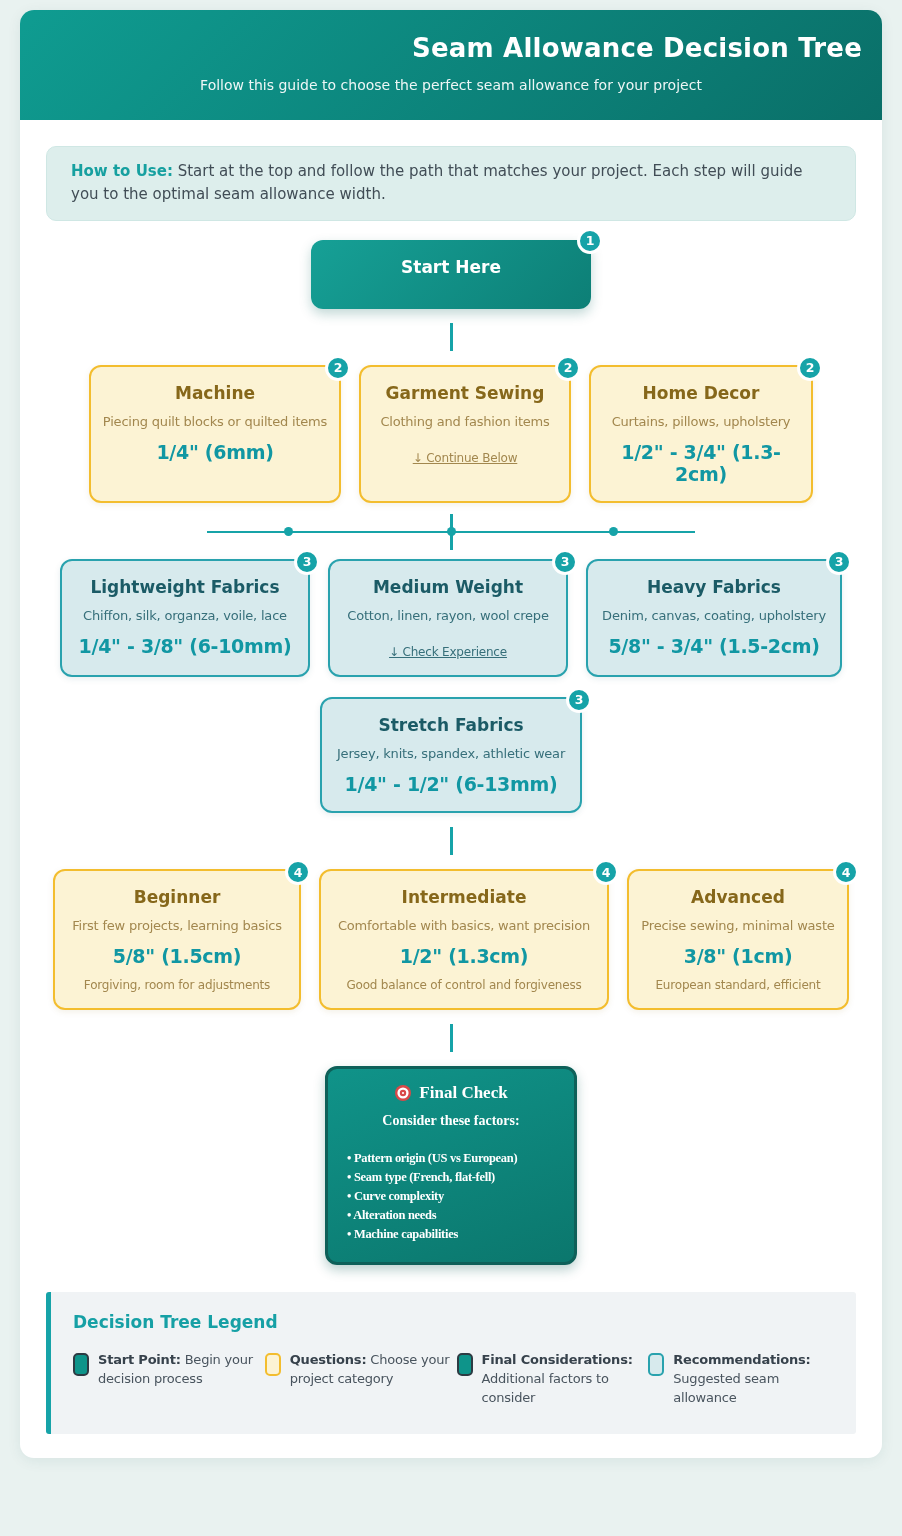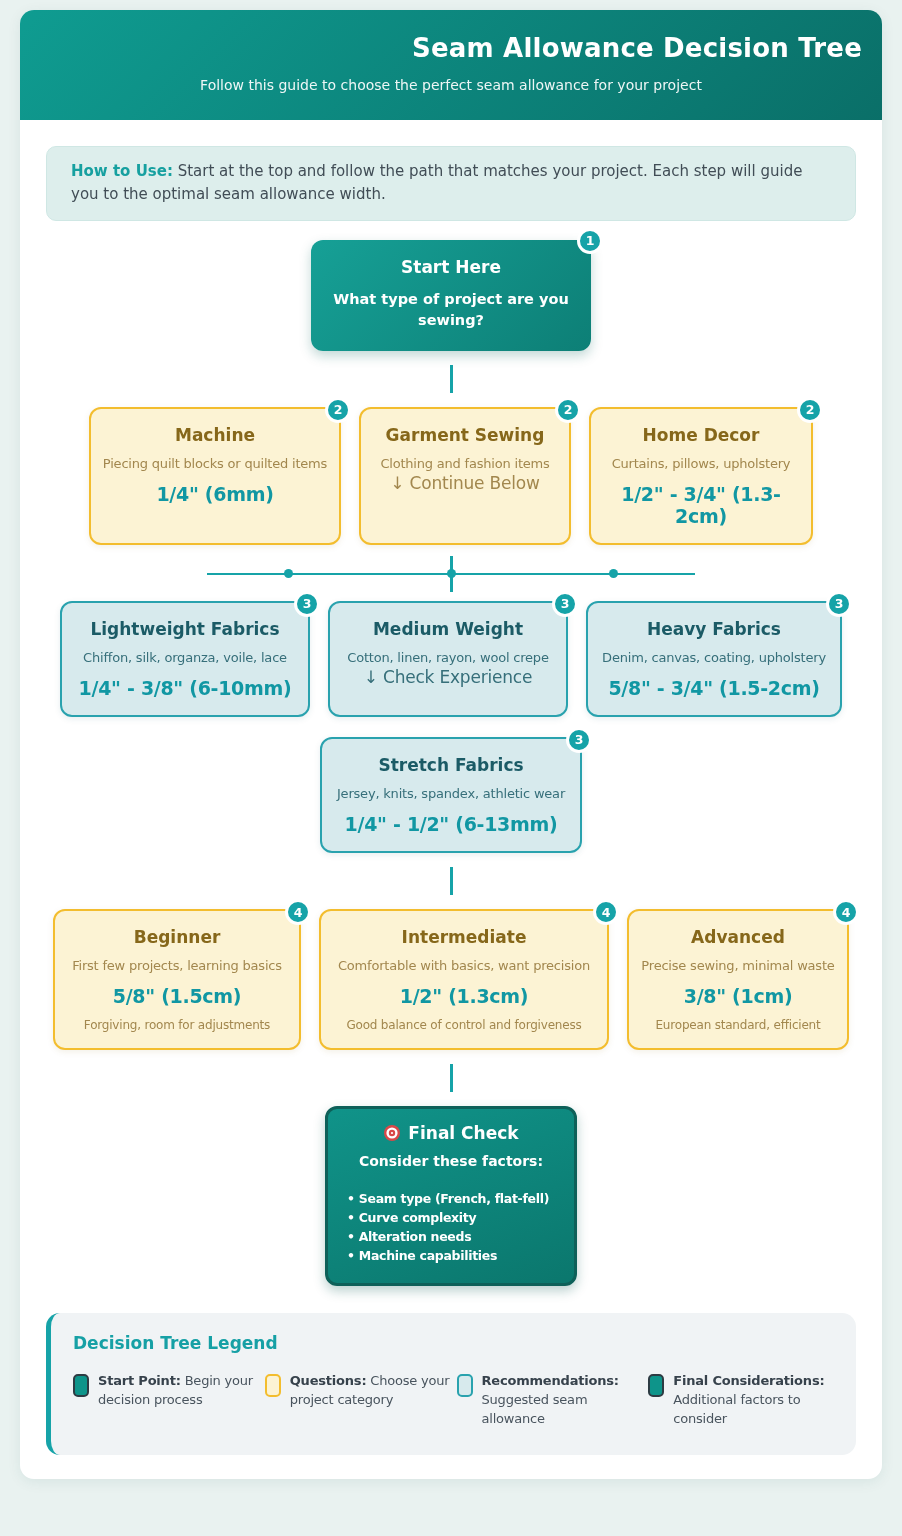--- a/index.html
+++ b/index.html
@@ -32,21 +32,21 @@
                 padding: 17px 22px 20px; box-shadow: 0 5px 12px rgba(10,100,90,.25); }
   .start-node h2 { font-size: 17px; margin-bottom: 12px; }
   .start-node p { font-size: 14.5px; font-weight: bold; line-height: 1.45; }
 
   .vline { width: 3px; background: #16a3a8; margin: 14px auto; height: 28px; }
 
   .row { display: flex; justify-content: center; gap: 18px; }
   .row .node { padding: 16px 10px; }
   .node h3 { font-size: 17px; margin-bottom: 10px; }
   .desc { font-size: 13px; letter-spacing: -.2px; line-height: 1.4; }
-  .follow { font-size: 17px; letter-spacing: -.2px; margin-top: 0; }
+  .follow { font-size: 12px; letter-spacing: -.2px; margin-top: 20px; text-decoration: underline; }
   .value { font-size: 19px; font-weight: bold; color: #1197a3; letter-spacing: -.3px; margin-top: 10px; }
   .footnote { font-size: 12px; letter-spacing: -.2px; margin-top: 11px; }
 
   .q-node { background: #fcf3d4; border: 2px solid #f3bd2e; box-shadow: 0 2px 6px rgba(140,110,20,.10); }
   .q-node h3 { color: #86671a; }
   .q-node .desc, .q-node .follow, .q-node .footnote { color: #a2874e; }
 
   .r-node { background: #d7eaed; border: 2px solid #29a2ae; box-shadow: 0 2px 6px rgba(20,90,100,.10); }
   .r-node h3 { color: #1b5b66; }
   .r-node .desc, .r-node .follow { color: #366f7a; }
@@ -58,29 +58,29 @@
   .branch { position: relative; width: 488px; height: 36px; margin: 11px auto 9px; }
   .branch .h { position: absolute; left: 0; right: 0; top: 17px; height: 2px; background: #16a3a8; }
   .branch .v { position: absolute; left: 50%; top: 0; bottom: 0; width: 3px; margin-left: -1.5px; background: #16a3a8; }
   .branch .dot { position: absolute; top: 13.5px; width: 9px; height: 9px; border-radius: 50%; background: #16a3a8; }
   .dot1 { left: calc(16.667% - 4.5px); } .dot2 { left: calc(50% - 4.5px); } .dot3 { left: calc(83.333% - 4.5px); }
 
   .stretch-node { width: 262px; margin: 20px auto 0; padding: 16px 12px; }
 
   .final-node { width: 252px; margin: 0 auto; color: #ffffff;
                 background: linear-gradient(160deg, #109389, #0b776d);
-                border: 3px solid #0e6059; padding: 14px 14px 18px; box-shadow: 0 5px 12px rgba(10,90,82,.28); }
+                border: 3px solid #0e6059; padding: 14px 14px 18px; box-shadow: 0 5px 12px rgba(10,90,82,.28); font-family: Liberation Serif, serif; }
   .fc-title { font-size: 17px; font-weight: bold; display: flex; align-items: center; justify-content: center;
               gap: 7px; margin-bottom: 10px; }
   .fc-sub { font-size: 14px; font-weight: bold; margin-bottom: 20px; }
   .fc-list { text-align: left; padding-left: 5px; }
   .fc-item { font-size: 12.5px; font-weight: bold; letter-spacing: -.3px; line-height: 1.52; }
   .fc-item::before { content: "• "; }
 
-  .legend { margin: 27px 0 0; background: #f0f3f5; border-left: 5px solid #16a3a8; border-radius: 14px;
+  .legend { margin: 27px 0 0; background: #f0f3f5; border-left: 5px solid #16a3a8; border-radius: 3px;
             padding: 20px 22px 26px; }
   .legend h3 { color: #16a0a5; font-size: 17px; margin-bottom: 19px; }
   .legend-items { display: grid; grid-template-columns: repeat(4, 1fr); gap: 6px; }
   .legend-item { display: flex; gap: 9px; text-align: left; }
   .swatch { flex: 0 0 16px; width: 16px; height: 23px; border-radius: 5px; margin-top: 2px; }
   .sw-start, .sw-final { background: #0e948a; border: 2px solid #2d3b43; }
   .sw-q { background: #fcf3d4; border: 2px solid #f3bd2e; }
   .sw-r { background: #d7eaed; border: 2px solid #29a2ae; }
   .legend-item p { font-size: 13px; line-height: 1.45; color: #49545e; letter-spacing: -.2px; }
   .legend-item b { color: #37424c; }
@@ -99,21 +99,20 @@
 
     <div class="howto">
       <b>How to Use:</b><span> Start at the top and follow the path that matches your project. Each step will guide you to the optimal seam allowance width.</span>
     </div>
 
     <div class="tree">
 
       <div class="node start-node">
         <span class="badge">1</span>
         <h2>Start Here</h2>
-        <p>What type of project are you sewing?</p>
       </div>
 
       <div class="vline"></div>
 
       <div class="row">
         <div class="node q-node w-quilting">
           <span class="badge">2</span>
           <h3>Machine</h3>
           <p class="desc">Piecing quilt blocks or quilted items</p>
           <p class="value">1/4" (6mm)</p>
@@ -201,20 +200,21 @@
           <svg width="18" height="18" viewBox="0 0 18 18">
             <circle cx="9" cy="9" r="8" fill="#d94848"></circle>
             <circle cx="9" cy="9" r="5.6" fill="#ffffff"></circle>
             <circle cx="9" cy="9" r="3.2" fill="#d94848"></circle>
             <circle cx="9" cy="9" r="1.1" fill="#ffffff"></circle>
           </svg>
           <span>Final Check</span>
         </div>
         <p class="fc-sub">Consider these factors:</p>
         <div class="fc-list">
+          <p class="fc-item">Pattern origin (US vs European)</p>
           <p class="fc-item">Seam type (French, flat-fell)</p>
           <p class="fc-item">Curve complexity</p>
           <p class="fc-item">Alteration needs</p>
           <p class="fc-item">Machine capabilities</p>
         </div>
       </div>
 
     </div>
 
     <div class="legend">
@@ -222,24 +222,24 @@
       <div class="legend-items">
         <div class="legend-item">
           <span class="swatch sw-start"></span>
           <p><b>Start Point:</b> <span>Begin your decision process</span></p>
         </div>
         <div class="legend-item">
           <span class="swatch sw-q"></span>
           <p><b>Questions:</b> <span>Choose your project category</span></p>
         </div>
         <div class="legend-item">
+          <span class="swatch sw-final"></span>
+          <p><b>Final Considerations:</b> <span>Additional factors to consider</span></p>
+        </div>
+        <div class="legend-item">
           <span class="swatch sw-r"></span>
           <p><b>Recommendations:</b> <span>Suggested seam allowance</span></p>
         </div>
-        <div class="legend-item">
-          <span class="swatch sw-final"></span>
-          <p><b>Final Considerations:</b> <span>Additional factors to consider</span></p>
-        </div>
       </div>
     </div>
 
   </div>
 </div>
 
 </body></html>

